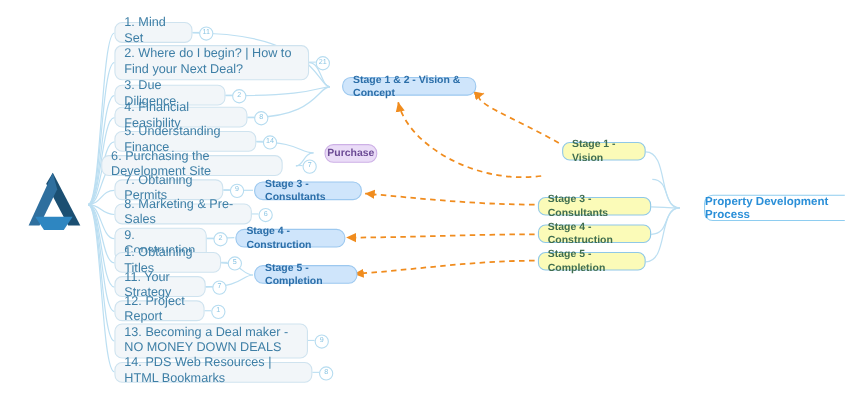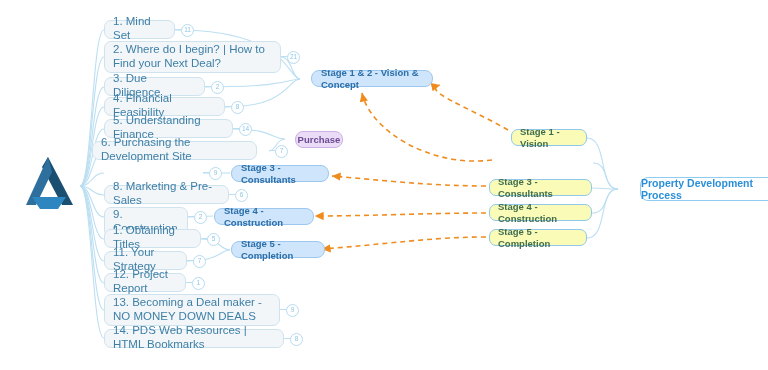--- a/index.html
+++ b/index.html
@@ -223,20 +223,23 @@
   </div>
   <div class="badge-stub" style="left:233px; top:128px;"></div>
   <div class="badge" style="left:239px; top:123px;">14</div>
 
   <div class="node topic" style="left:92px; top:141px; width:165px; height:19px;">
     <span>6. Purchasing the Development Site</span>
   </div>
   <div class="badge-stub" style="left:269px; top:150px;"></div>
   <div class="badge" style="left:275px; top:145px;">7</div>
 
+  <div class="node topic" style="left:104px; top:163px; width:99px; height:19px;">
+    <span>7. Obtaining Permits</span>
+  </div>
   <div class="badge-stub" style="left:203px; top:172px;"></div>
   <div class="badge" style="left:209px; top:167px;">9</div>
 
   <div class="node topic" style="left:104px; top:185px; width:125px; height:19px;">
     <span>8. Marketing &amp; Pre-Sales</span>
   </div>
   <div class="badge-stub" style="left:229px; top:194px;"></div>
   <div class="badge" style="left:235px; top:189px;">6</div>
 
   <div class="node topic" style="left:104px; top:207px; width:84px; height:30px;align-items:center;">

